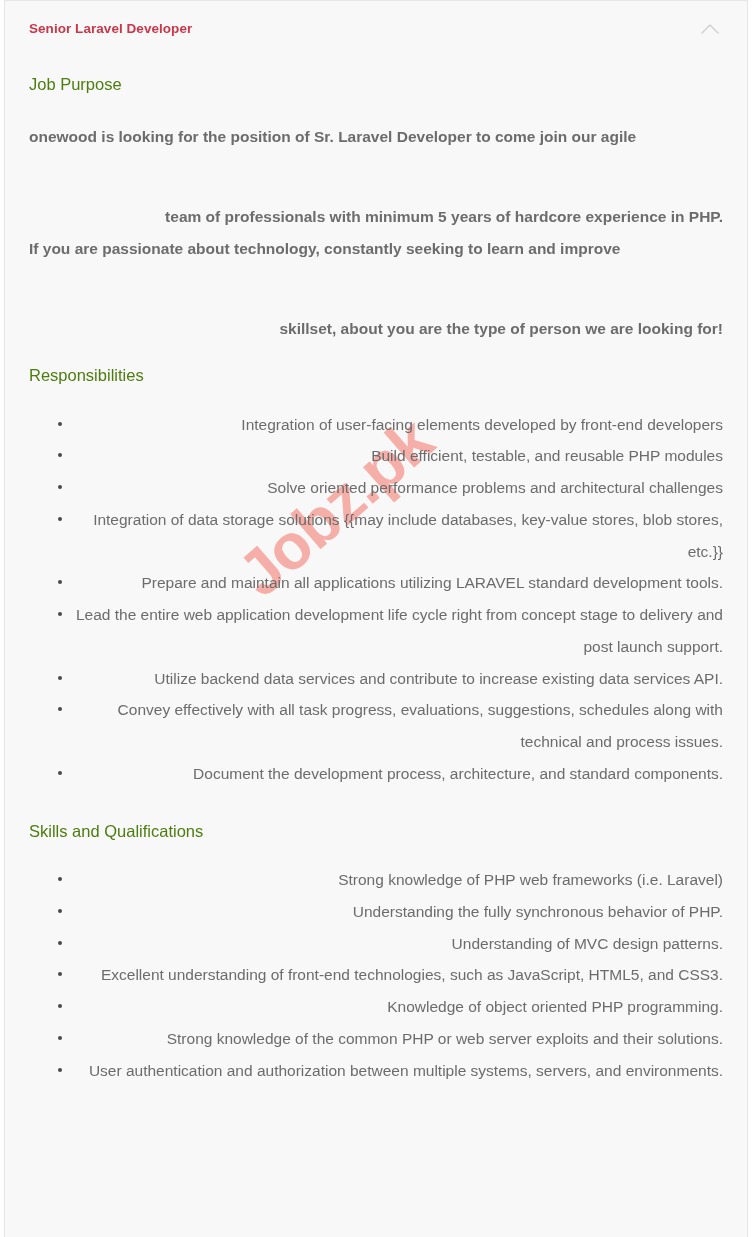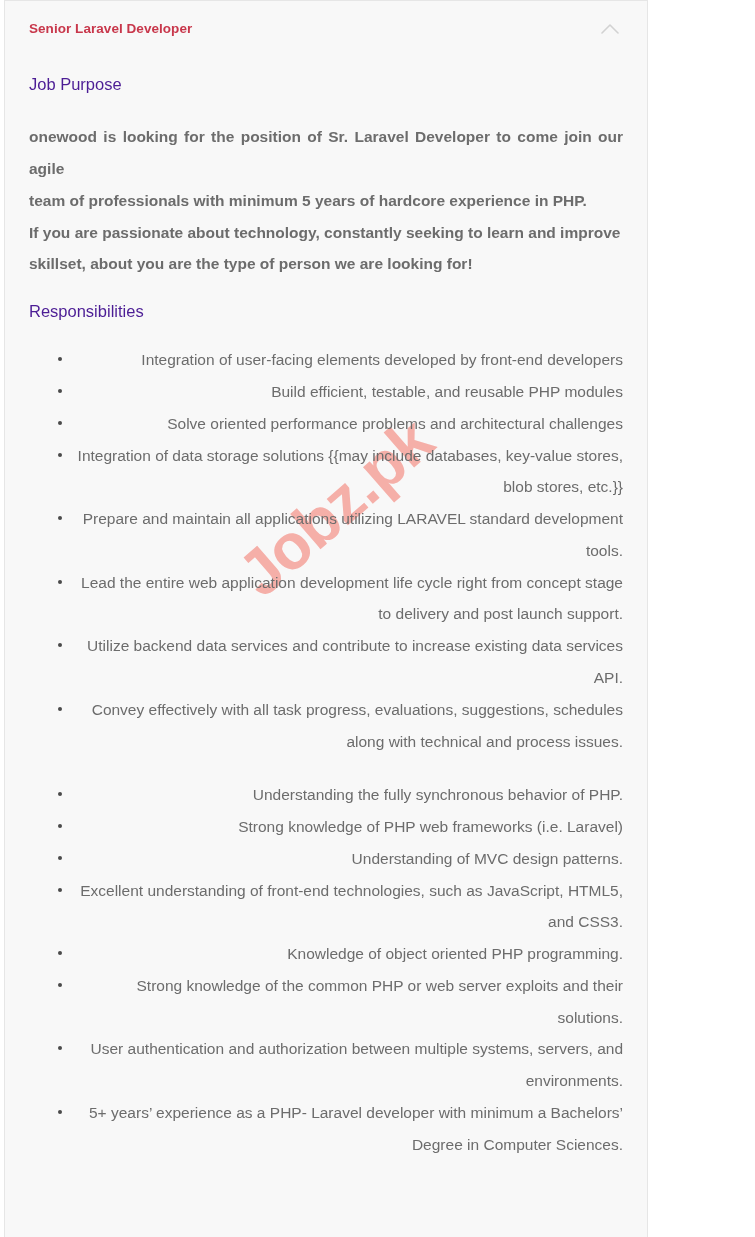--- a/index.html
+++ b/index.html
@@ -11,21 +11,21 @@
   body {
     width: 755px;
     height: 1237px;
     background: #ffffff;
     font-family: "Liberation Sans", sans-serif;
     overflow: hidden;
   }
 
   .job-card {
     position: relative;
-    width: 644px;
+    width: 744px;
     min-height: 1237px;
     margin: 0 0 0 4px;
     background: #f8f8f8;
     border-left: 1px solid #e6e6e6;
     border-right: 1px solid #e6e6e6;
     border-top: 1px solid #e6e6e6;
     overflow: hidden;
   }
 
   
@@ -57,40 +57,41 @@
   
   .card-body {
     position: relative;
     padding: 0 24px 26px 24px;
     z-index: 2;
   }
 
   .section-heading {
     font-size: 16.5px;
     font-weight: normal;
-    color: #4c1d95;
+    color: #4d7c0f;
     margin: 0;
     padding: 12px 0 0 0;
     line-height: 1.35;
   }
 
   .purpose-block {
     margin: 26px 0 0 0;
     font-weight: bold;
   }
   .purpose-line {
     font-size: 15.5px;
     color: #6c6c6c;
     line-height: 2.05;
     text-align: justify;
     text-justify: inter-word;
     margin: 0;
   }
   .purpose-line.last-of-para {
-    text-align: left;
+    text-align: right;
+    margin-top: 48px;
   }
 
   ul.bullet-list {
     list-style: none;
     margin: 22px 0 0 0;
     padding: 0;
   }
   ul.bullet-list li {
     position: relative;
     font-size: 15.5px;
@@ -174,30 +175,31 @@
       <h3 class="section-heading">Responsibilities</h3>
       <ul class="bullet-list">
         <li>Integration of user-facing elements developed by front-end developers</li>
         <li>Build efficient, testable, and reusable PHP modules</li>
         <li>Solve oriented performance problems and architectural challenges</li>
         <li>Integration of data storage solutions {{may include databases, key-value stores, blob stores, etc.}}</li>
         <li>Prepare and maintain all applications utilizing LARAVEL standard development tools.</li>
         <li>Lead the entire web application development life cycle right from concept stage to delivery and post launch support.</li>
         <li>Utilize backend data services and contribute to increase existing data services API.</li>
         <li>Convey effectively with all task progress, evaluations, suggestions, schedules along with technical and process issues.</li>
+        <li>Document the development process, architecture, and standard components.</li>
       </ul>
     </div>
 
     <div class="section-block skills">
+      <h3 class="section-heading">Skills and Qualifications</h3>
       <ul class="bullet-list">
+        <li>Strong knowledge of PHP web frameworks (i.e. Laravel)</li>
         <li>Understanding the fully synchronous behavior of PHP.</li>
-        <li>Strong knowledge of PHP web frameworks (i.e. Laravel)</li>
         <li>Understanding of MVC design patterns.</li>
         <li>Excellent understanding of front-end technologies, such as JavaScript, HTML5, and CSS3.</li>
         <li>Knowledge of object oriented PHP programming.</li>
         <li>Strong knowledge of the common PHP or web server exploits and their solutions.</li>
         <li>User authentication and authorization between multiple systems, servers, and environments.</li>
-        <li>5+ years’ experience as a PHP- Laravel developer with minimum a Bachelors’ Degree in Computer Sciences.</li>
       </ul>
     </div>
 
   </div>
 </div>
 
 </body></html>

